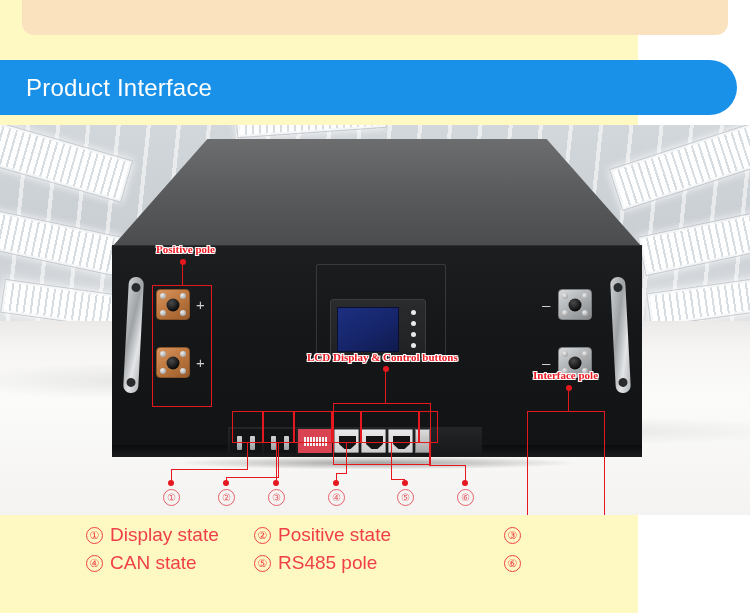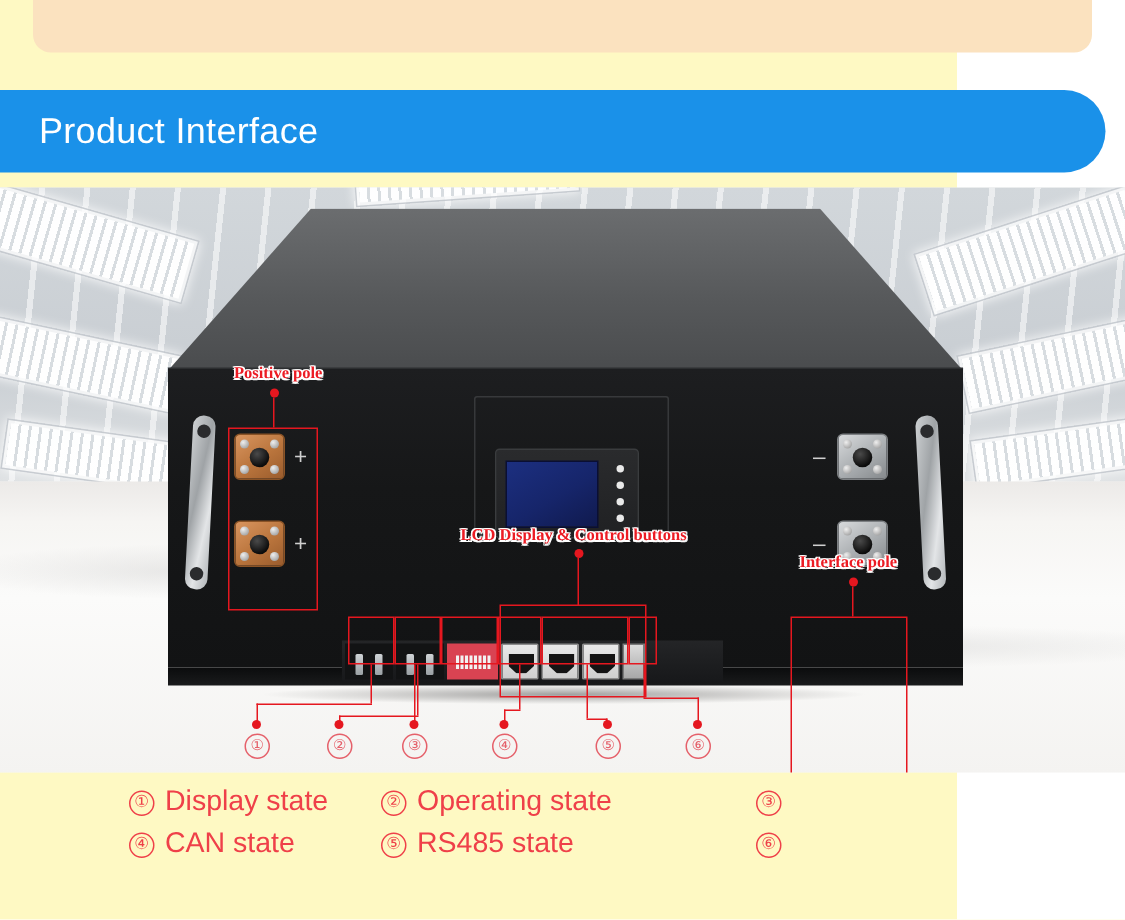--- a/index.html
+++ b/index.html
@@ -379,31 +379,31 @@
     <div class="callout-num" style="left:457px; top:364px;">⑥</div>
   </div>
 
   <div class="legend">
     <div class="legend-item">
       <span class="legend-badge">①</span>
       <span>Display state</span>
     </div>
     <div class="legend-item">
       <span class="legend-badge">②</span>
-      <span>Operating state</span>
+      <span>Positive state</span>
     </div>
     <div class="legend-item">
       <span class="legend-badge">③</span>
     </div>
     <div class="legend-item">
       <span class="legend-badge">④</span>
       <span>CAN state</span>
     </div>
     <div class="legend-item">
       <span class="legend-badge">⑤</span>
-      <span>RS485 state</span>
+      <span>RS485 pole</span>
     </div>
     <div class="legend-item">
       <span class="legend-badge">⑥</span>
     </div>
   </div>
 
 </div>
 
 </body></html>

